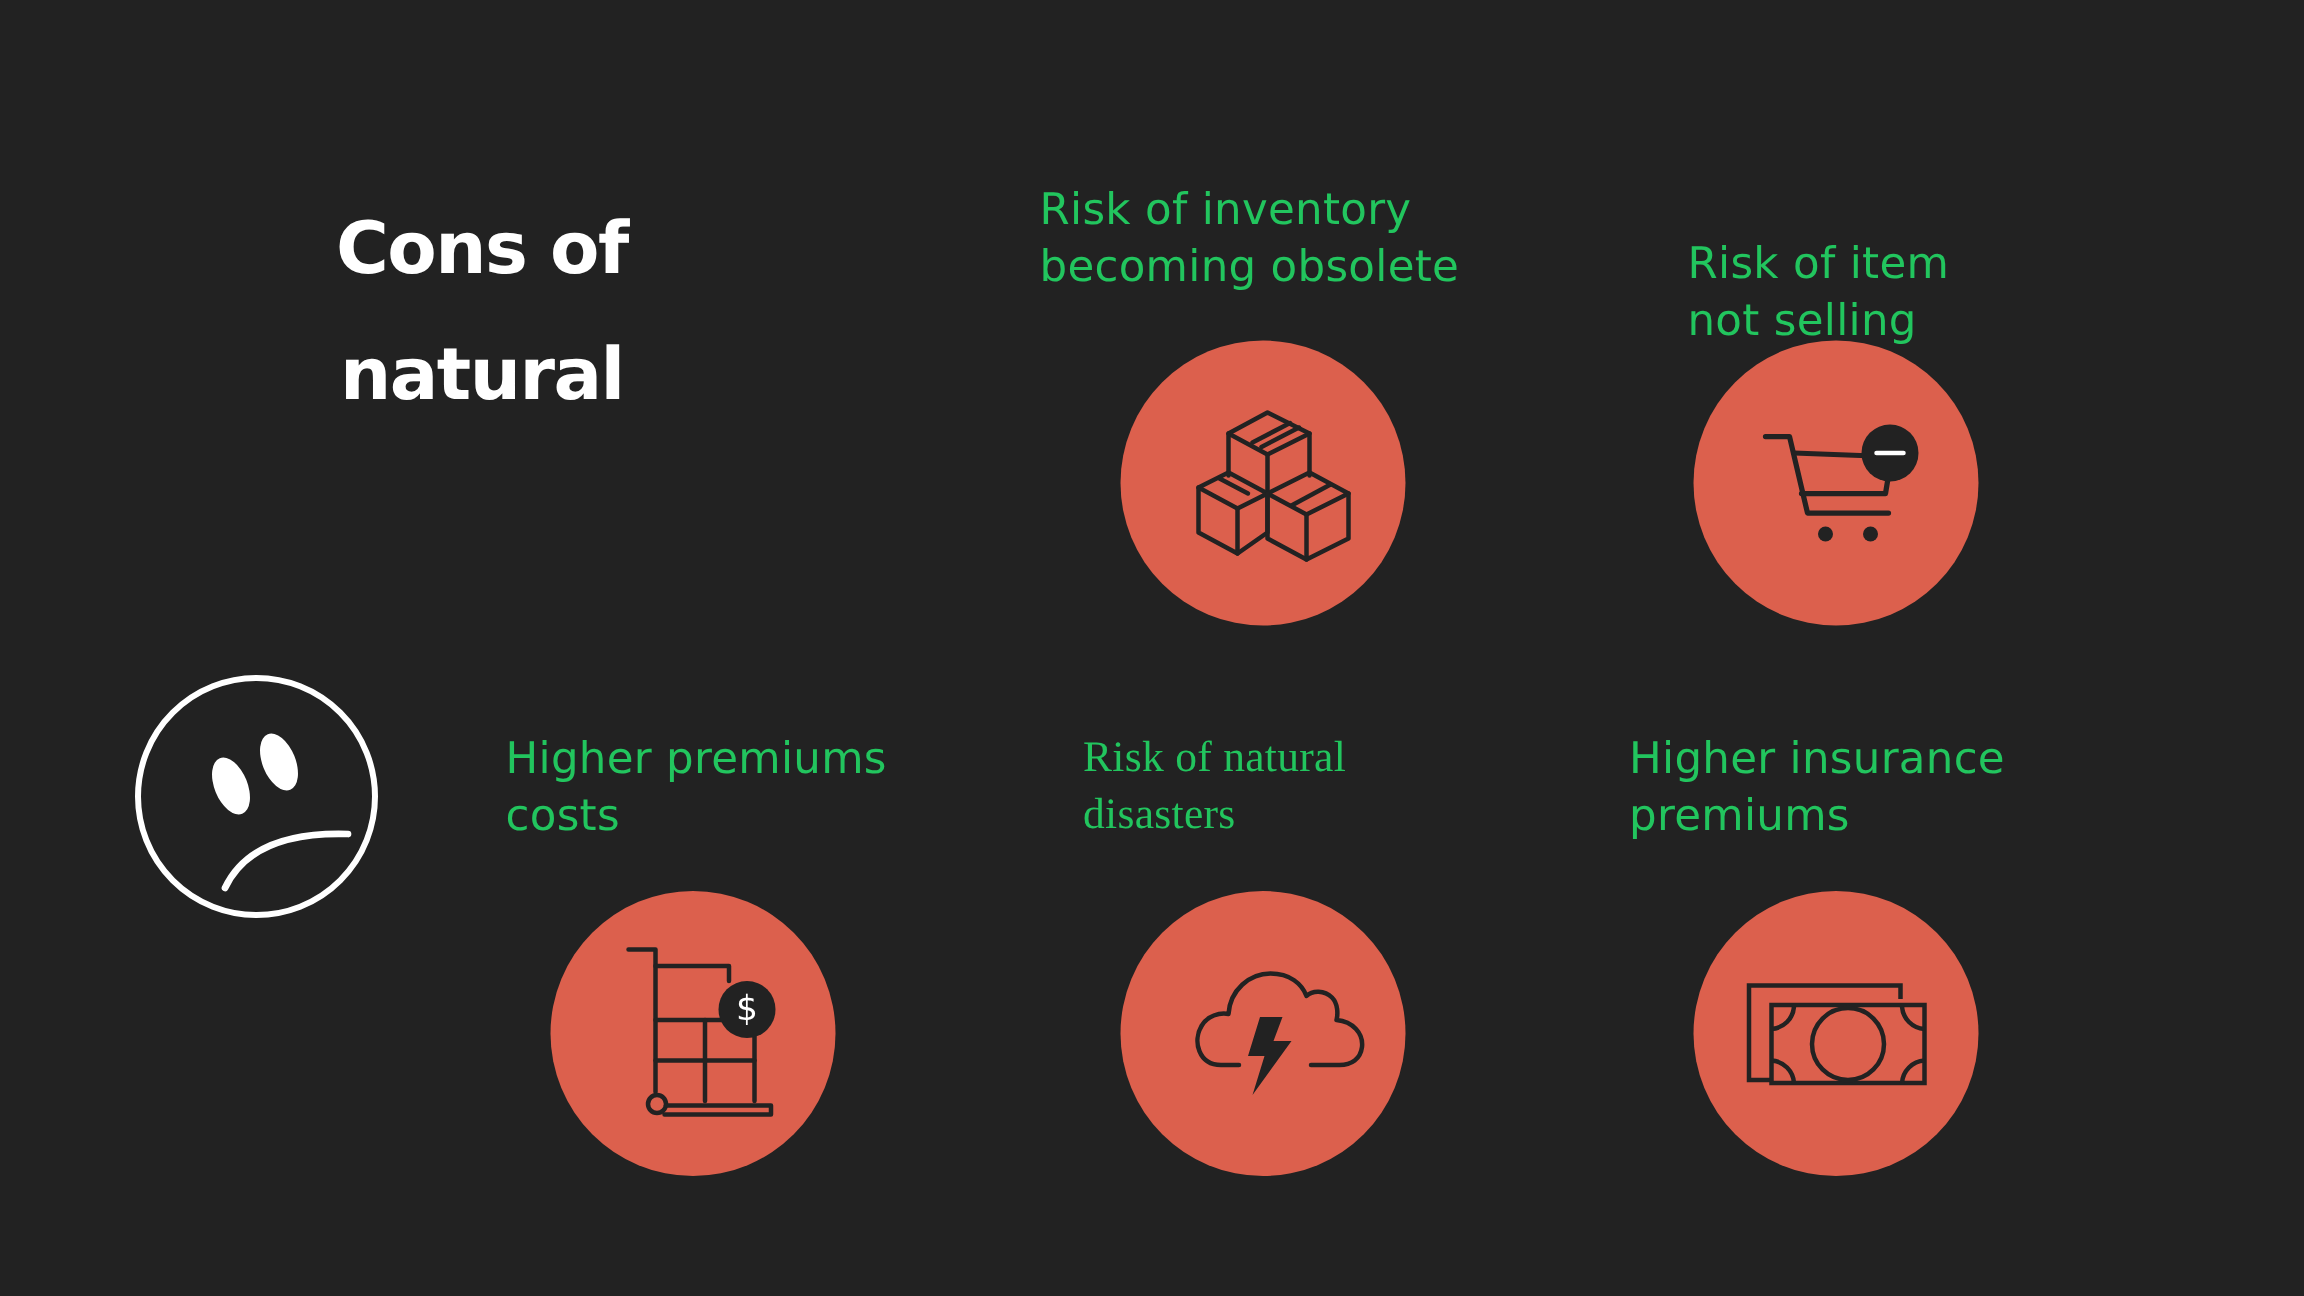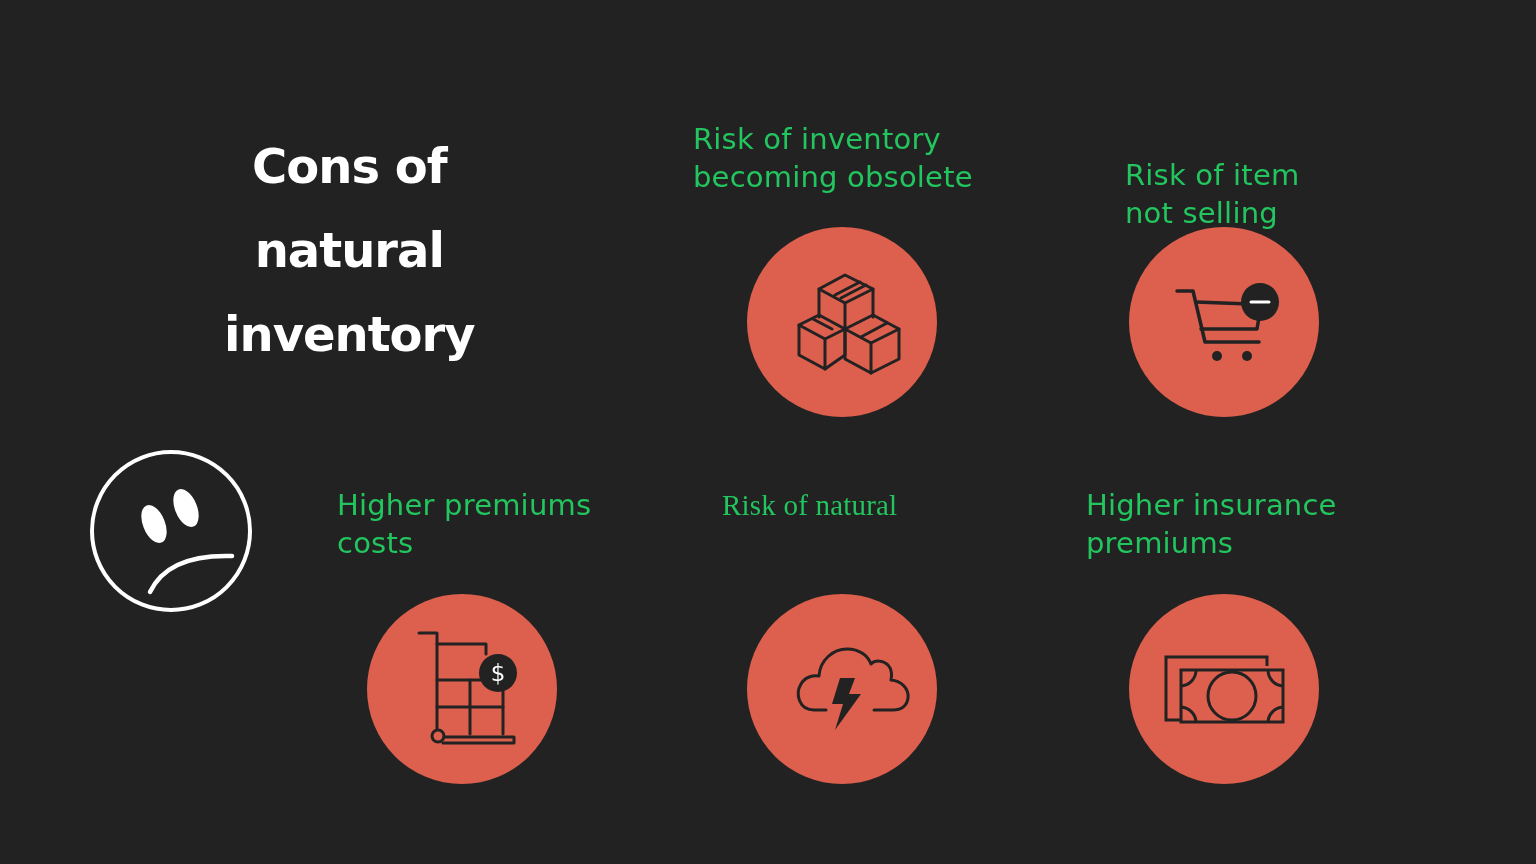--- a/index.html
+++ b/index.html
@@ -68,21 +68,20 @@
     width: 190px;
     height: 190px;
   }
 </style>
 </head>
 <body>
 
 <h1 class="title">
   <span>Cons of</span>
   <span>natural</span>
-  <span>inventory</span>
 </h1>
 
 <svg class="sad-face" viewBox="0 0 166 166">
   <circle cx="83" cy="83" r="79" fill="none" stroke="#ffffff" stroke-width="4"></circle>
   <ellipse cx="66" cy="76" rx="11" ry="20" transform="rotate(-22 66 76)" fill="#ffffff"></ellipse>
   <ellipse cx="98" cy="60" rx="11" ry="20" transform="rotate(-22 98 60)" fill="#ffffff"></ellipse>
   <path d="M62 144 Q 80 106 144 108" fill="none" stroke="#ffffff" stroke-width="4.5" stroke-linecap="round"></path>
 </svg>
 
 <div class="item">
@@ -148,20 +147,21 @@
       <path d="M77 143 L147 143 L147 149 L76 149"></path>
       <circle cx="131" cy="79" r="19" fill="#222222" stroke="none"></circle>
     </svg>
     <span style="position:absolute; left:119px; top:61px; width:24px; text-align:center; font-family:'DejaVu Sans', sans-serif; font-size:23px; line-height:36px; color:#ffffff;">$</span>
   </div>
 </div>
 
 <div class="item">
   <p class="item-label" style="left:722px; top:486px;font-family:Liberation Serif, serif;">
     <span>Risk of natural</span>
+    <span>disasters</span>
   </p>
   <div class="circle" style="left:747px; top:594px;">
     <svg viewBox="0 0 190 190" fill="none" stroke="#222222" stroke-width="3" stroke-linecap="round" stroke-linejoin="round">
       <path d="M79 116 L67 116 C 52 116 48 100 54 90 C 58 83 66 81 72 82 C 73 66 86 55 100 55 C 113 55 121 62 124 70 C 128 66 136 66 141 71 C 145 75 145 82 144 86 C 155 87 162 95 161 104 C 160 112 154 116 146 116 L127 116"></path>
       <path d="M108 84 L93 84 L85 110 L96 110 L88 136 L114 100 L102 100 Z" fill="#222222" stroke="none"></path>
     </svg>
   </div>
 </div>
 
 <div class="item">

